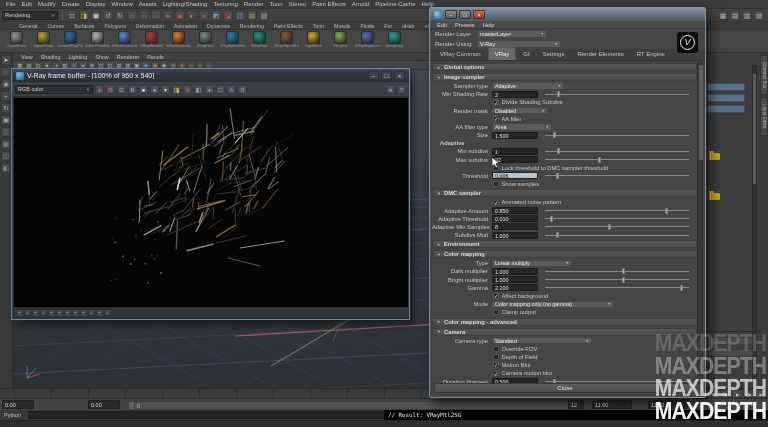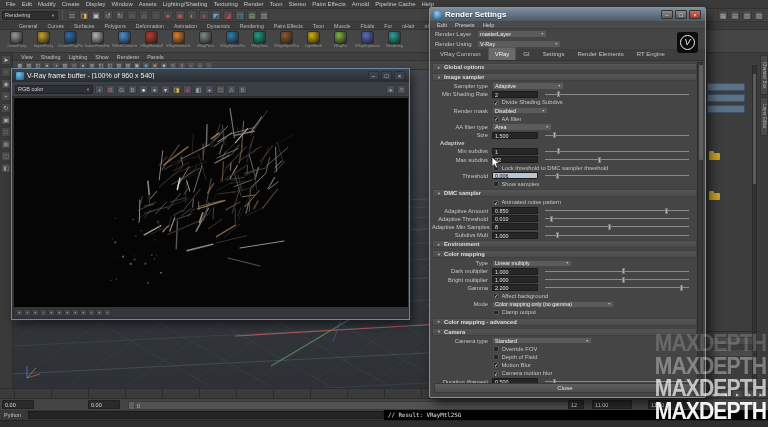--- a/index.html
+++ b/index.html
@@ -635,21 +635,20 @@
         <span class="fbb-ic" style="color: rgb(176, 176, 176);">▪</span>
         <span class="fbb-ic" style="color: rgb(111, 138, 174);">▪</span>
         <span class="fbb-ic" style="color: rgb(176, 176, 176);">▪</span>
         <span class="fbb-ic" style="color: rgb(192, 112, 80);">▪</span>
       </div>
   </div>
 
   <div id="rs">
     <div id="rs-title">
       <span class="rs-ico"></span>
-      <span id="rs-title-text">Render Settings</span>
       <span class="win-btns">
         <span class="rsbtn">–</span>
         <span class="rsbtn">□</span>
         <span class="rsbtn close">×</span>
       </span>
     </div>
     <div id="rs-menus">
         <span class="rs-menu">Edit</span>
         <span class="rs-menu">Presets</span>
         <span class="rs-menu">Help</span>

